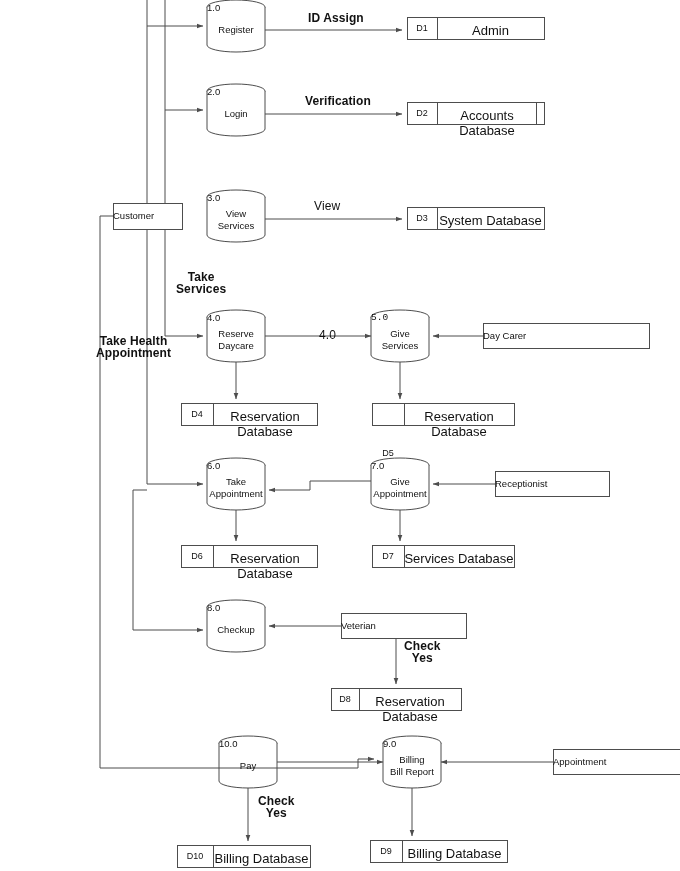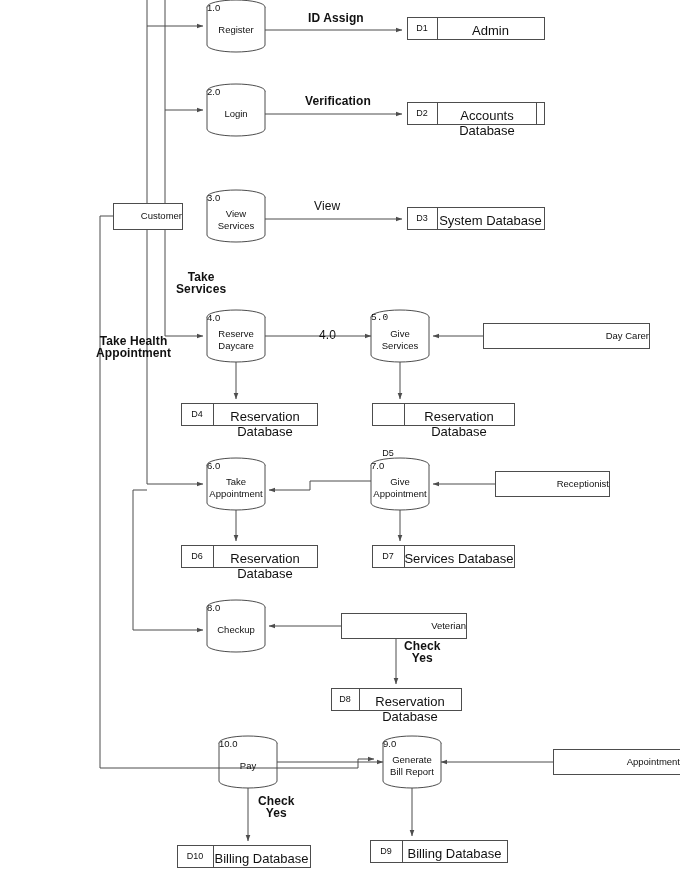--- a/index.html
+++ b/index.html
@@ -7,21 +7,21 @@
   body{width:680px;height:871px;overflow:hidden;
        font-family:"Liberation Sans","DejaVu Sans",sans-serif;color:#1a1a1a;}
   #diagram{position:relative;width:680px;height:871px;}
   svg#canvas{position:absolute;left:0;top:0;width:680px;height:871px;}
   .lbl{position:absolute;font-size:12px;line-height:11.5px;text-align:center;
        color:#111;white-space:pre;letter-spacing:.1px;}
   .lbl.b{font-weight:bold;}
   .ptxt{position:absolute;font-size:9.5px;line-height:11.5px;text-align:center;
         width:58px;color:#111;}
   .pnum{position:absolute;font-size:9.5px;width:58px;color:#111;}
-  .etxt{position:absolute;font-size:9.5px;text-align:right;color:#111;
+  .etxt{position:absolute;font-size:9.5px;text-align:left;color:#111;
         line-height:12px;}
   .dskey{position:absolute;font-size:9px;text-align:center;color:#111;}
   .dsname{position:absolute;font-size:13px;text-align:center;color:#111;}
 </style>
 </head>
 <body>
 
 <div id="diagram">
 
   <svg id="canvas" viewBox="0 0 680 871" xmlns="http://www.w3.org/2000/svg">
@@ -192,21 +192,21 @@
       <div class="ptxt" style="left: 371px; top: 476px;">
         <div>Give</div>
         <div>Appointment</div>
       </div>
       <div class="pnum" style="left: 207px; top: 602px;">8.0</div>
       <div class="ptxt" style="left: 207px; top: 623.75px;">
         <div>Checkup</div>
       </div>
       <div class="pnum" style="left: 383px; top: 738px;">9.0</div>
       <div class="ptxt" style="left: 383px; top: 754px;">
-        <div>Generate</div>
+        <div>Billing</div>
         <div>Bill Report</div>
       </div>
       <div class="pnum" style="left: 219px; top: 738px;">10.0</div>
       <div class="ptxt" style="left: 219px; top: 759.75px;">
         <div>Pay</div>
       </div>
       <div class="etxt" style="left: 113px; top: 210px; width: 69px;">Customer</div>
       <div class="etxt" style="left: 483px; top: 329.5px; width: 166px;">Day Carer</div>
       <div class="etxt" style="left: 495px; top: 477.5px; width: 114px;">Receptionist</div>
       <div class="etxt" style="left: 341px; top: 619.5px; width: 125px;">Veterian</div>

